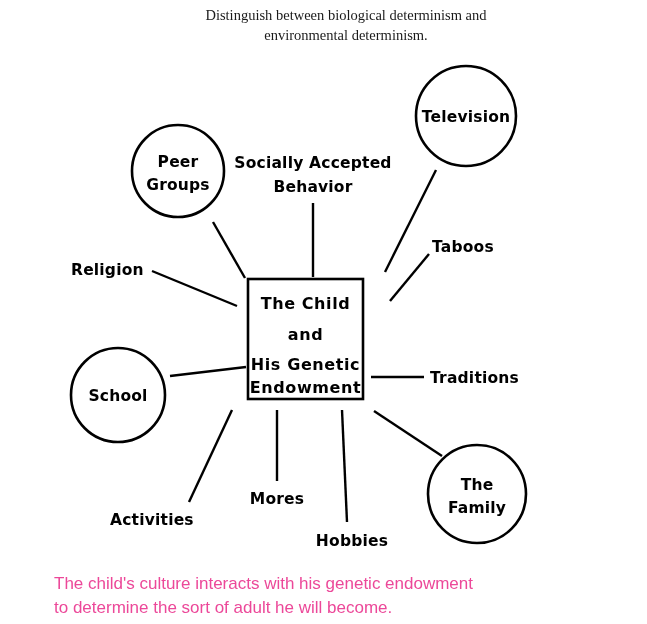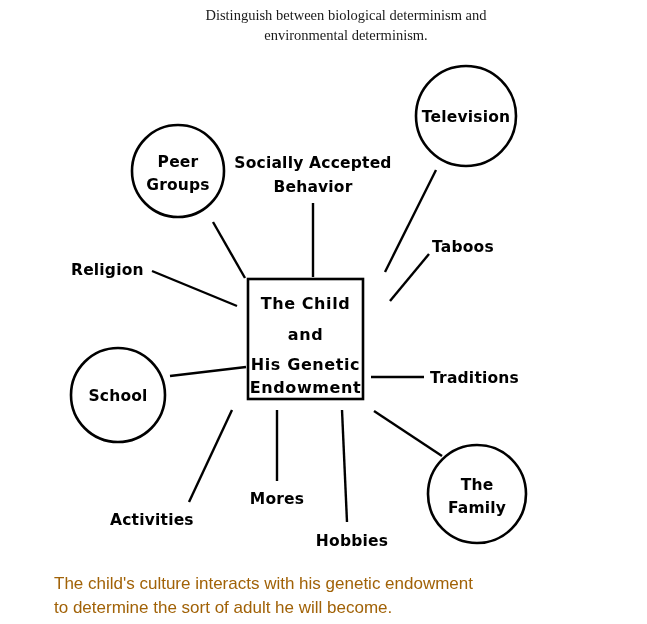--- a/index.html
+++ b/index.html
@@ -65,21 +65,21 @@
     stroke-linecap: butt;
   }
   .caption-text {
     position: absolute;
     left: 54px;
     top: 572px;
     width: 560px;
     font-family: "Liberation Sans", sans-serif;
     font-size: 17px;
     line-height: 24px;
-    color: #a16207;
+    color: #ec4899;
     white-space: pre-line;
   }
 </style>
 </head>
 <body>
 
 <div id="page">
 
   <div class="prompt-text">Distinguish between biological determinism and
 environmental determinism.</div>

